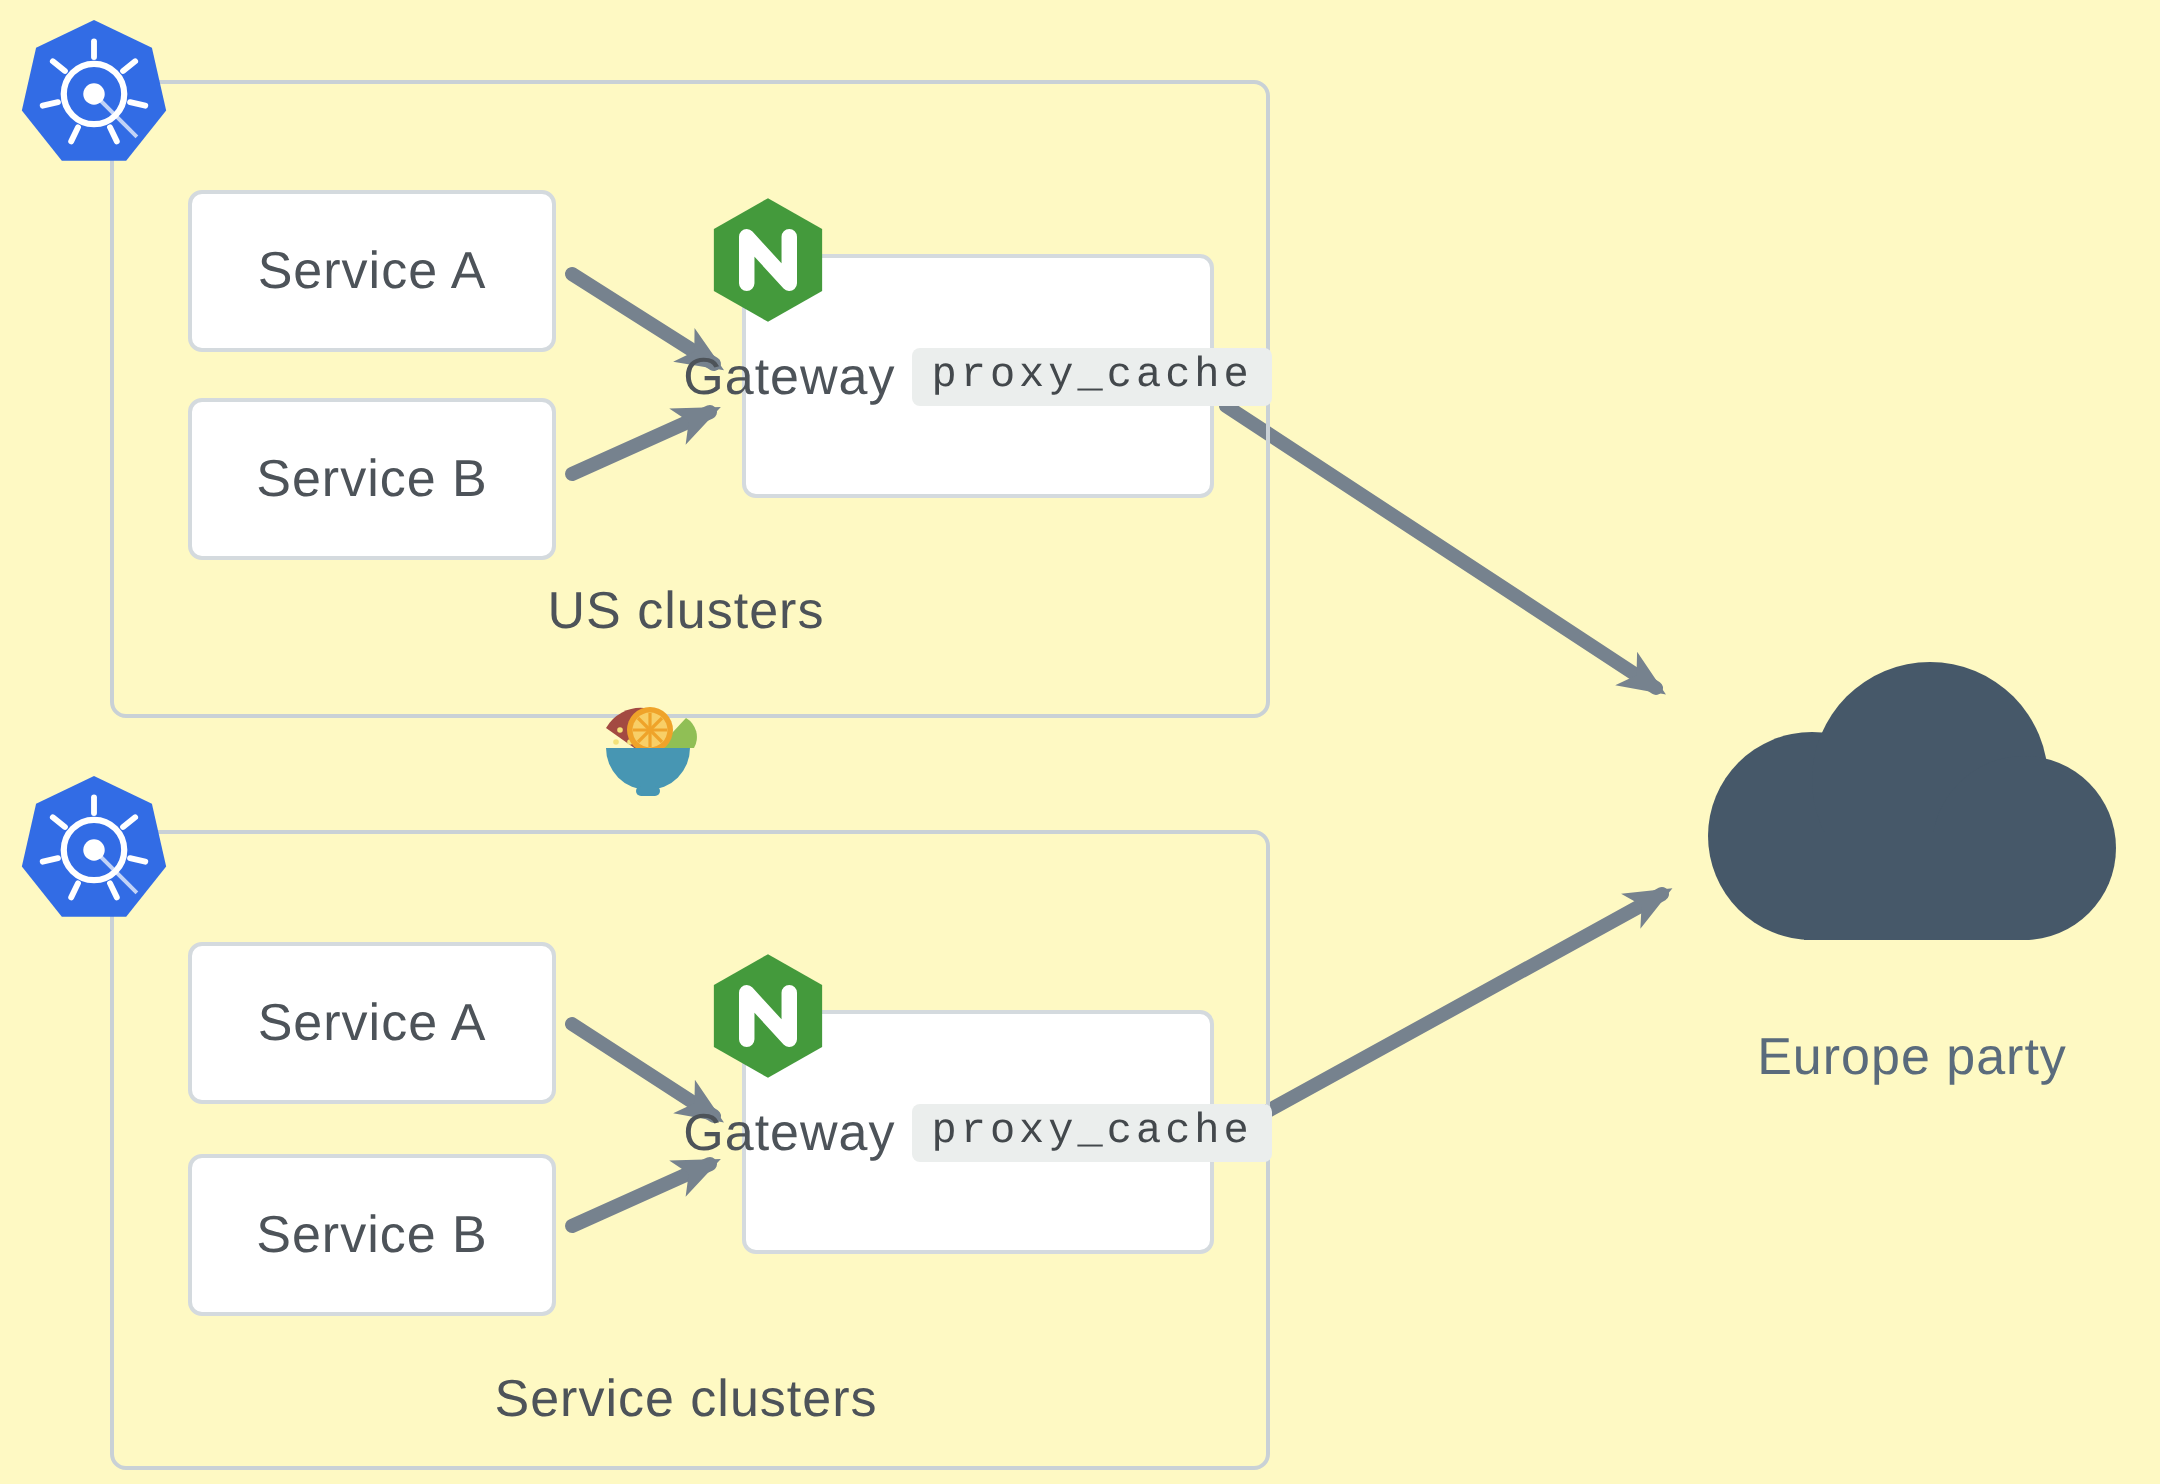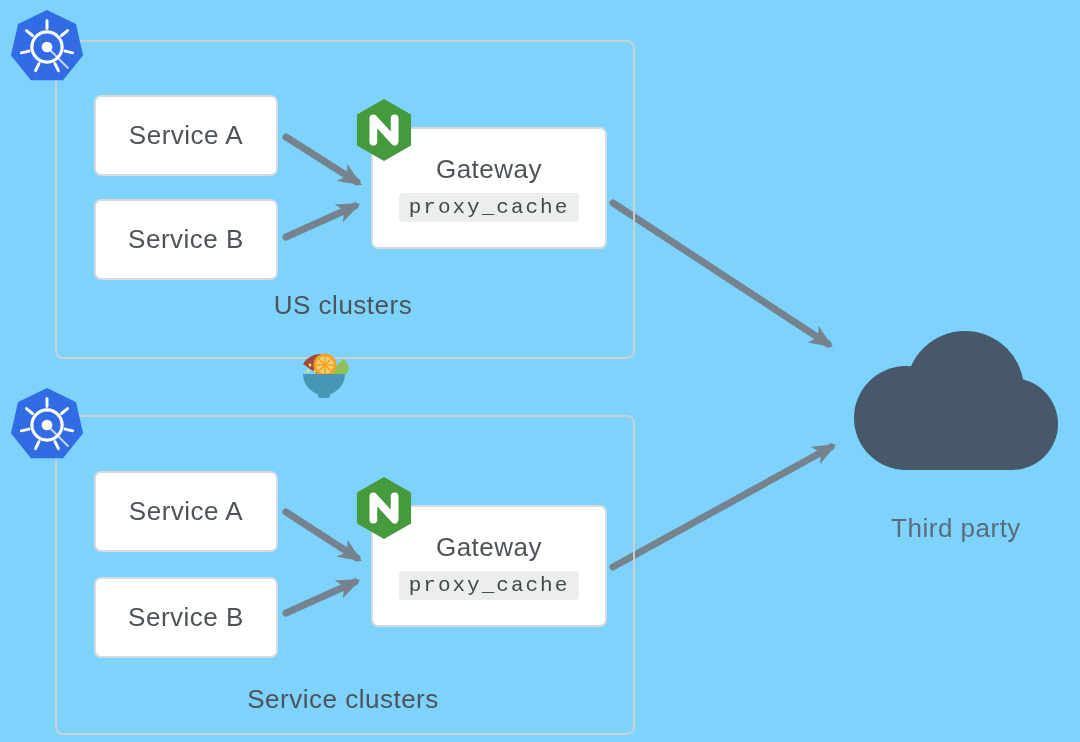--- a/index.html
+++ b/index.html
@@ -1,19 +1,19 @@
 <!DOCTYPE html>
 <html><head>
 <meta charset="utf-8">
 <style>
   html,body{margin:0;padding:0;background:#ffffff;}
   .canvas{
     position:relative;
     width:1080px;height:742px;
-    background:#7dd3fc;
+    background:#fef9c3;
     font-family:"Liberation Sans","DejaVu Sans",sans-serif;
     color:#4d5359;
     overflow:hidden;
   }
   .arrow-layer{position:absolute;left:0;top:0;width:1080px;height:742px;pointer-events:none;}
   .cluster-box{
     position:absolute;
     border:2px solid #c9d1d6;
     border-radius:8px;
     background:transparent;
@@ -28,21 +28,21 @@
   .service-label{
     font-size:26px;
     letter-spacing:.5px;
     color:#4d5359;
   }
   .gateway-box{
     position:absolute;
     border:2px solid #d4dade;
     border-radius:7px;
     background:#ffffff;
-    display:flex;flex-direction:column;align-items:center;justify-content:center;
+    display:flex;align-items:center;justify-content:center;
     gap:8px;
   }
   .gateway-title{font-size:26px;color:#4d5359;letter-spacing:.5px;}
   .directive-chip{
     background:#ebeeed;
     border-radius:4px;
     padding:3px 10px;
     font-family:Liberation Mono, monospace;
     font-size:21px;
     letter-spacing:2px;
@@ -193,15 +193,15 @@
     <svg width="206" height="142" viewBox="0 0 206 142">
       <g fill="#465869">
         <circle cx="54" cy="90" r="52"></circle>
         <circle cx="113" cy="62" r="59"></circle>
         <circle cx="160" cy="96" r="46"></circle>
         <rect x="50" y="88" width="112" height="54"></rect>
       </g>
     </svg>
   </span>
 
-  <div class="dest-label" style="left:846px;top:513px;width:220px">Third party</div>
+  <div class="dest-label" style="left:846px;top:513px;width:220px">Europe party</div>
 
 </div>
 
 </body></html>

